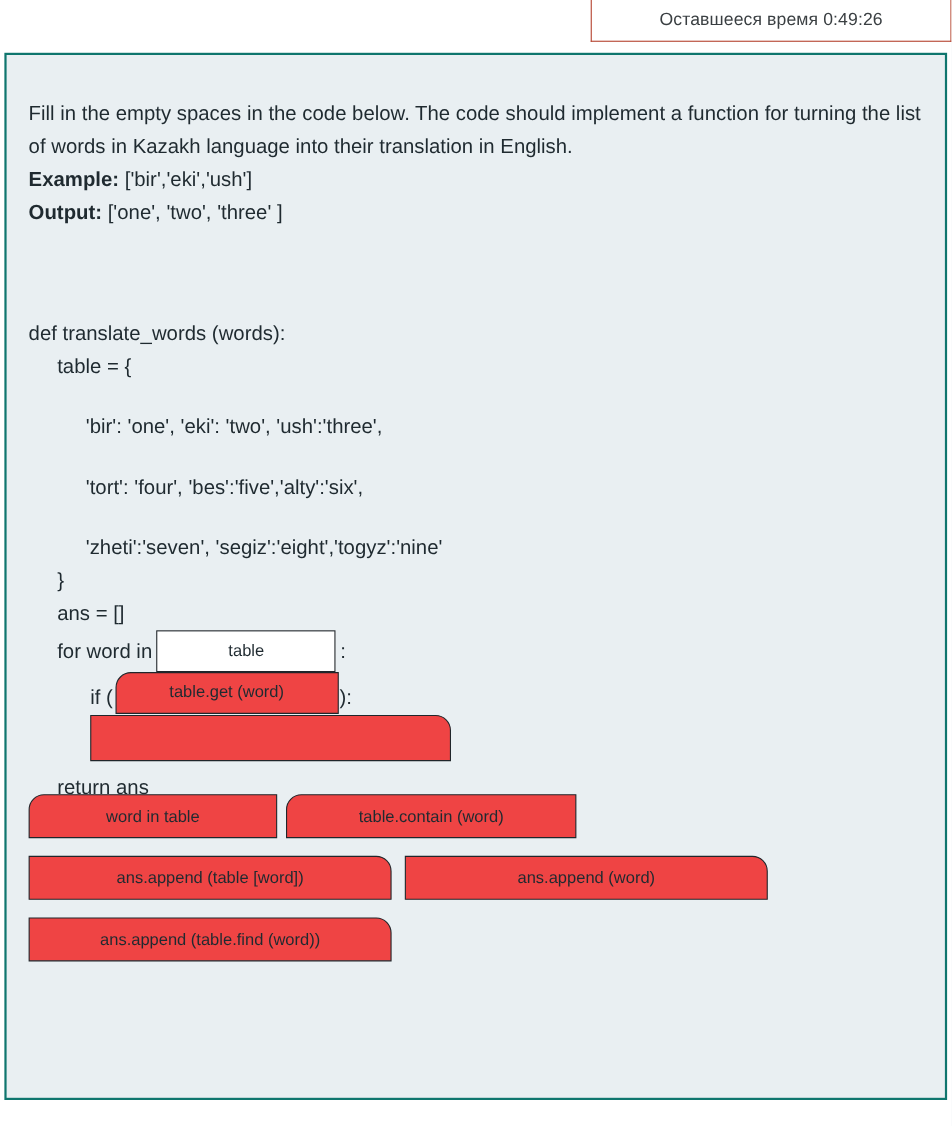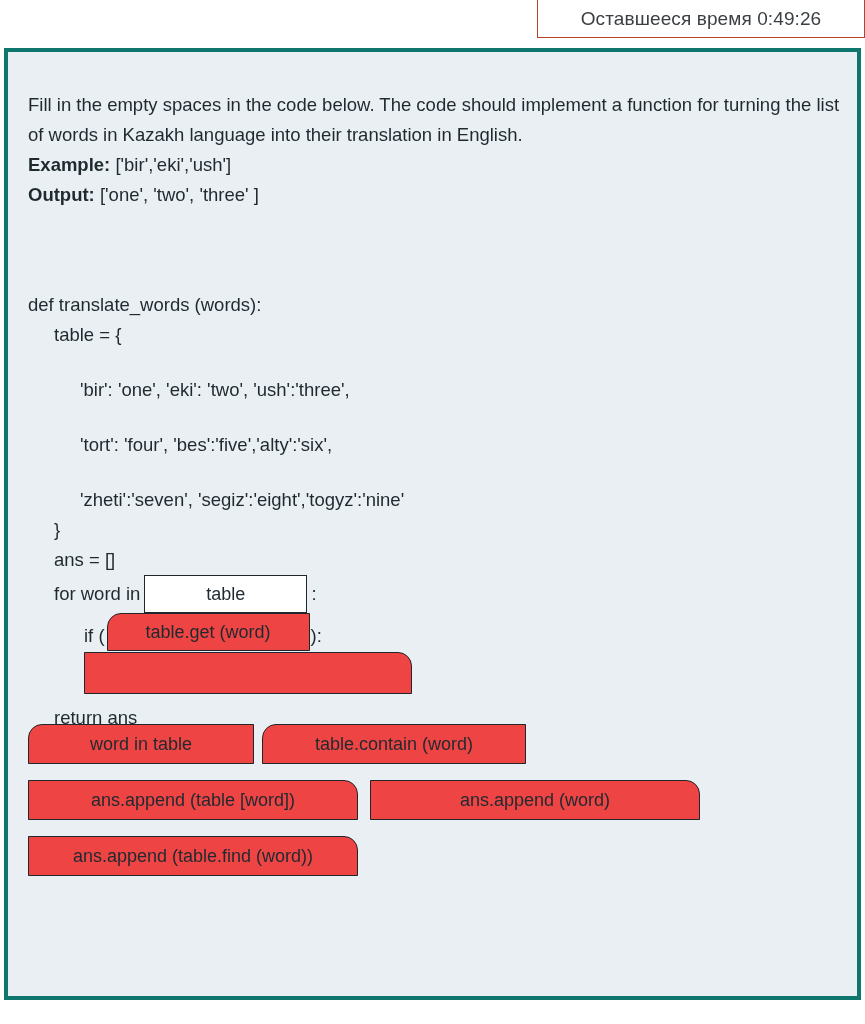--- a/index.html
+++ b/index.html
@@ -32,36 +32,36 @@
     height: 38px;
     box-sizing: border-box;
     background: #ffffff;
     border: 1px solid #b5432e;
     border-top: none;
     display: flex;
     align-items: center;
     justify-content: center;
   }
   #timer-text {
-    font-size: 19px;
+    font-size: 16px;
     color: #3a3f42;
     letter-spacing: 0.1px;
     white-space: nowrap;
   }
 
   
   #question-panel {
     position: absolute;
     left: 4px;
     top: 48px;
     width: 857px;
     height: 952px;
     box-sizing: border-box;
     background: #e9eff2;
-    border: 4px solid #0f766e;
+    border: 2px solid #0f766e;
   }
 
   
   #prompt {
     position: absolute;
     left: 20px;
     top: 38px;
     width: 820px;
     font-size: 18.5px;
     line-height: 30px;
@@ -92,21 +92,21 @@
   .ind2 { padding-left: 52px; margin-top: 25px; }
   .ind3 { padding-left: 56px; align-items: flex-end; }
 
   
   .tile {
     box-sizing: border-box;
     border: 1.6px solid #20262b;
     display: flex;
     align-items: center;
     justify-content: center;
-    font-size: 18px;
+    font-size: 15px;
     color: #1f2a30;
     white-space: nowrap;
     font-family: "Liberation Sans", sans-serif;
   }
   .tile-white  { background: #ffffff; }
   .tile-grey   { background: #ef4444; border-radius: 14px 0 0 0; }
   .tile-blue   { background: #ef4444; border-radius: 0 14px 0 0; }
 
   
   .slot-white {

